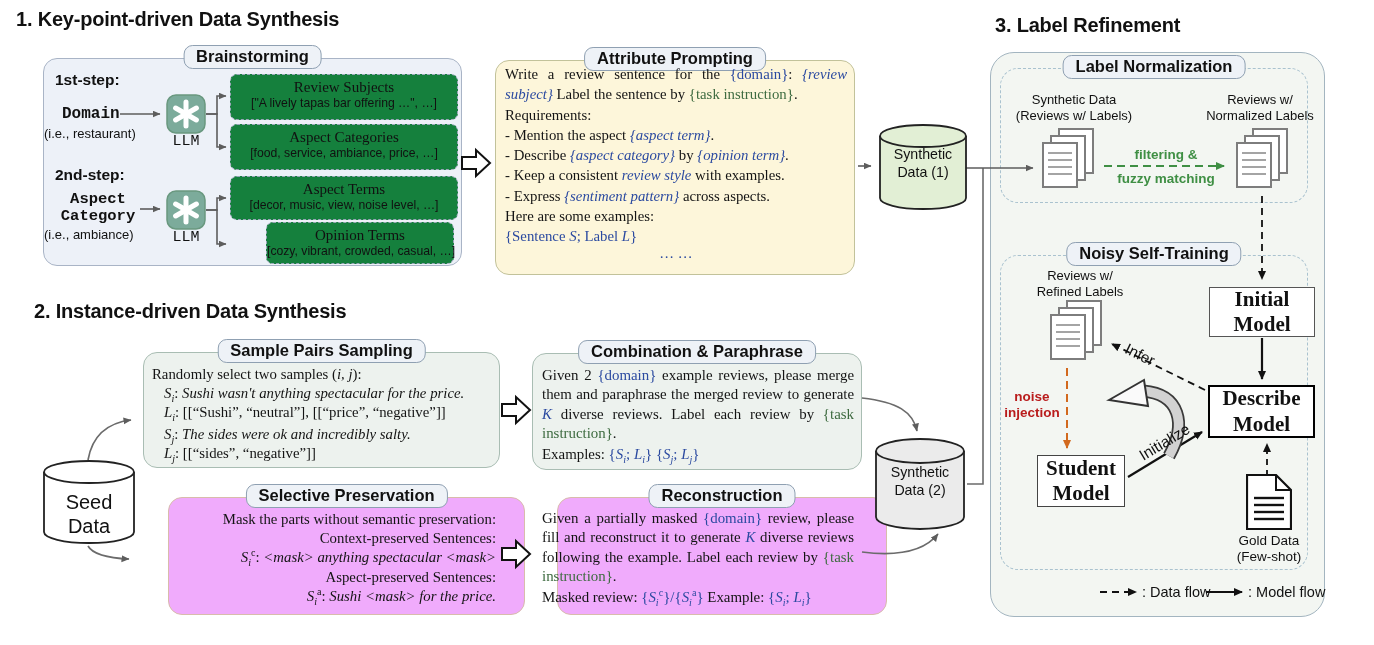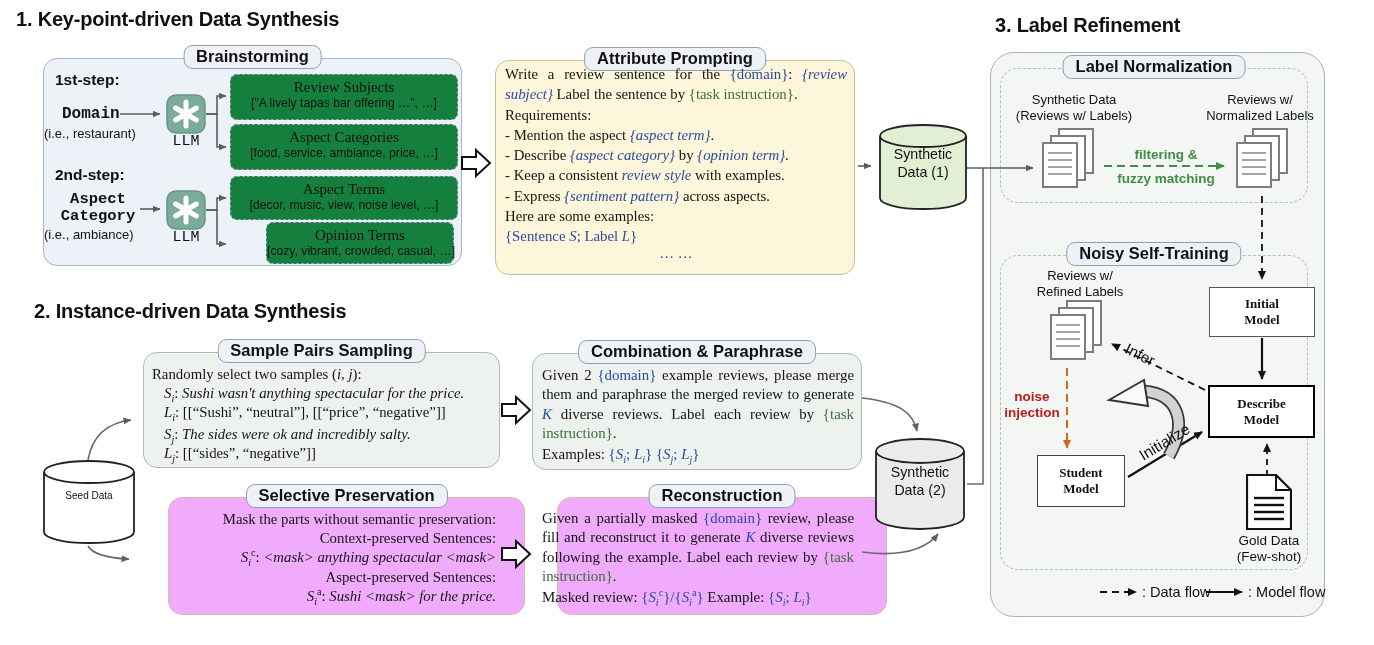--- a/index.html
+++ b/index.html
@@ -17,21 +17,21 @@
   .dashedsub{position:absolute;border:1.6px dashed #a9c2cf;border-radius:18px;z-index:1;box-sizing:border-box;}
   .badge{position:absolute;top:-14px;left:50%;transform:translateX(-50%);
          background:#eef2f7;border:1.5px solid #8fa0b2;border-radius:9px;
          padding:1px 12px 2px;font-weight:700;font-size:16.5px;white-space:nowrap;z-index:5;}
   .outbox{position:absolute;background:#15803d;border:1.4px dashed #98a6b8;border-radius:7px;
           text-align:center;z-index:2;box-sizing:border-box;}
   .outbox .t{font-family:"Liberation Serif",serif;font-size:15px;line-height:18px;padding-top:3px;}
   .outbox .l{font-size:12.2px;line-height:15px;white-space:nowrap;}
   .txt{position:absolute;z-index:3;}
   .modelbox{position:absolute;background:#fff;z-index:3;text-align:center;
-            font-family:"Liberation Serif",serif;font-weight:700;font-size:13px;line-height:1.2;
+            font-family:"Liberation Serif",serif;font-weight:700;font-size:21px;line-height:1.2;
             display:flex;flex-direction:column;justify-content:center;box-sizing:border-box;}
   .prompt{position:absolute;z-index:3;font-family:"Liberation Serif",serif;color:#141414;}
   .jline{text-align:justify;}
   .nw{white-space:nowrap;}
   .b{color:#2b4aa0;}
   .bi{color:#2b4aa0;font-style:italic;}
   .g{color:#3e6b40;}
   .i{font-style:italic;}
   sub,sup{font-size:0.68em;line-height:0;}
   svg{display:block;}
@@ -221,21 +221,21 @@
     <path d="M2,13 L2,79 A44,12 0 0 0 90,79 L90,13" fill="#ebebeb" stroke="#222" stroke-width="1.8"></path>
     <ellipse cx="46" cy="13" rx="44" ry="12" fill="#ebebeb" stroke="#222" stroke-width="1.8"></ellipse>
   </svg>
   <div class="txt comic cap" style="left:874px;top:464px;width:92px;font-size:14.2px;">Synthetic</div>
   <div class="txt comic cap" style="left:874px;top:482px;width:92px;font-size:14.2px;">Data (2)</div>
 
   <svg class="icon-svg" style="left:42px;top:460px;" width="94" height="86" viewBox="0 0 94 86">
     <path d="M2,12 L2,72 A45,11 0 0 0 92,72 L92,12" fill="#fff" stroke="#222" stroke-width="1.8"></path>
     <ellipse cx="47" cy="12" rx="45" ry="11" fill="#fff" stroke="#222" stroke-width="1.8"></ellipse>
   </svg>
-  <div class="txt comic cap" style="left:42px;top:490px;width:94px;font-size:10px;">Seed Data</div>
+  <div class="txt comic cap" style="left:42px;top:490px;width:94px;font-size:20px;">Seed Data</div>
 
   <div class="txt comic cap" style="left:998px;top:92px;width:152px;font-size:13px;">
     <div>Synthetic Data</div>
     <div>(Reviews w/ Labels)</div>
   </div>
   <div class="txt comic cap" style="left:1190px;top:92px;width:140px;font-size:13px;">
     <div>Reviews w/</div>
     <div>Normalized Labels</div>
   </div>
 

